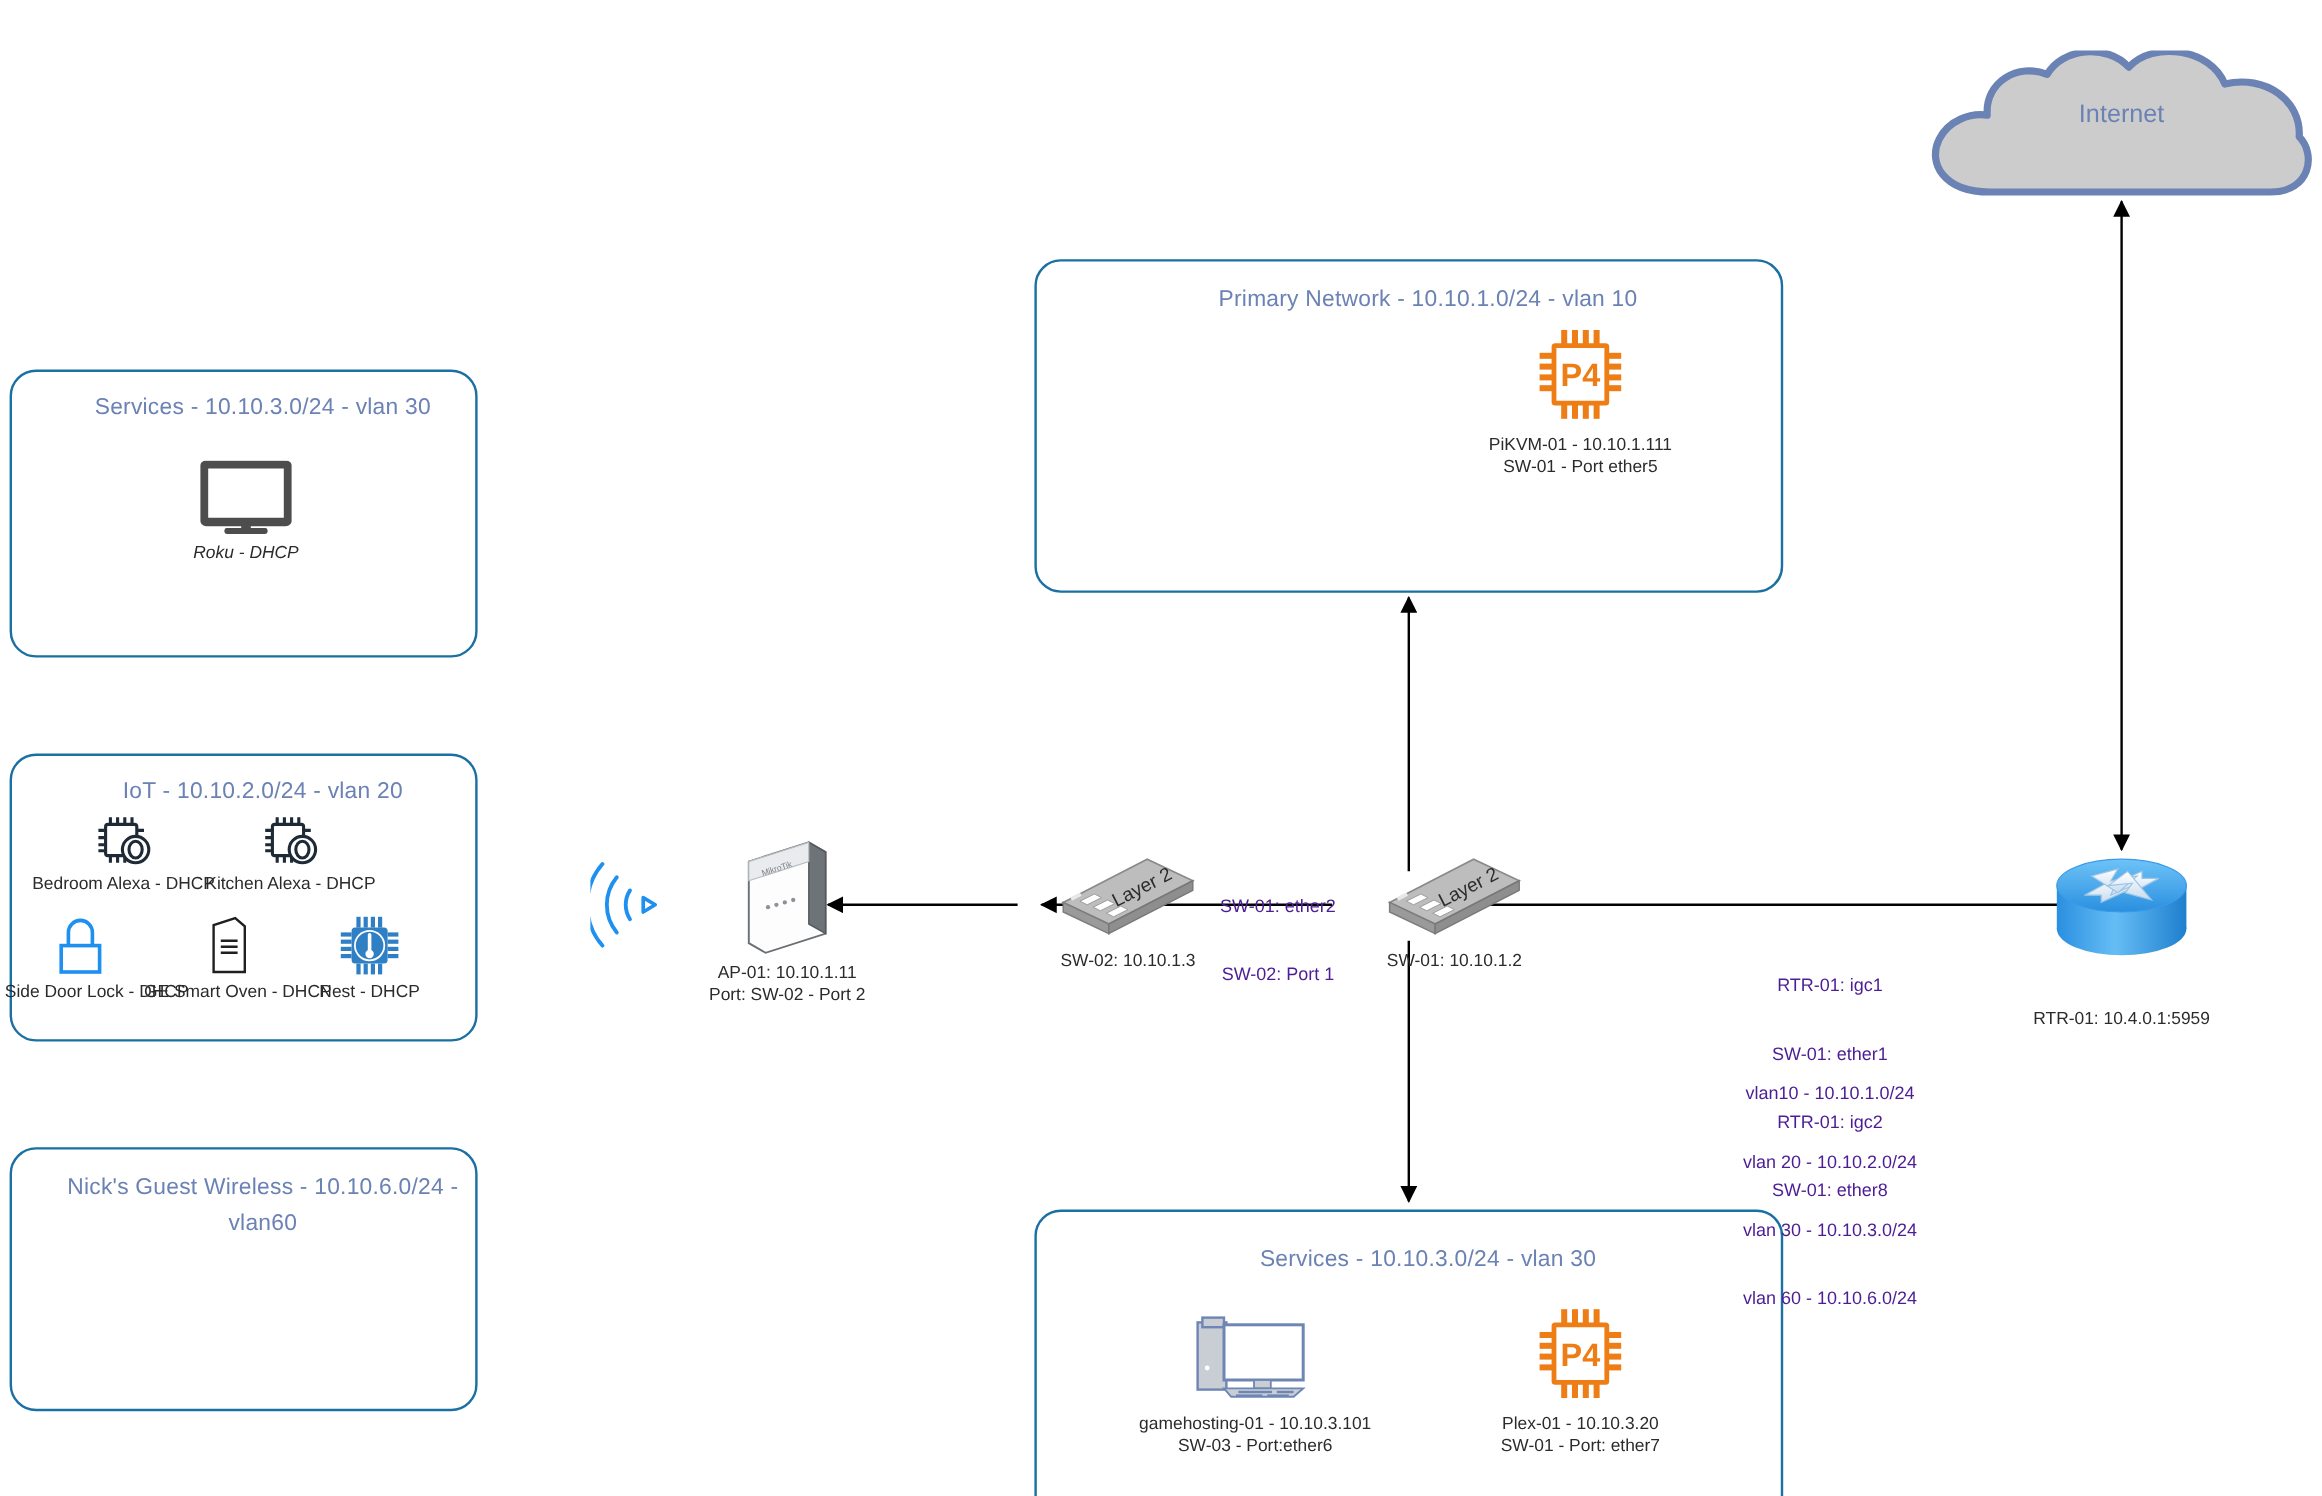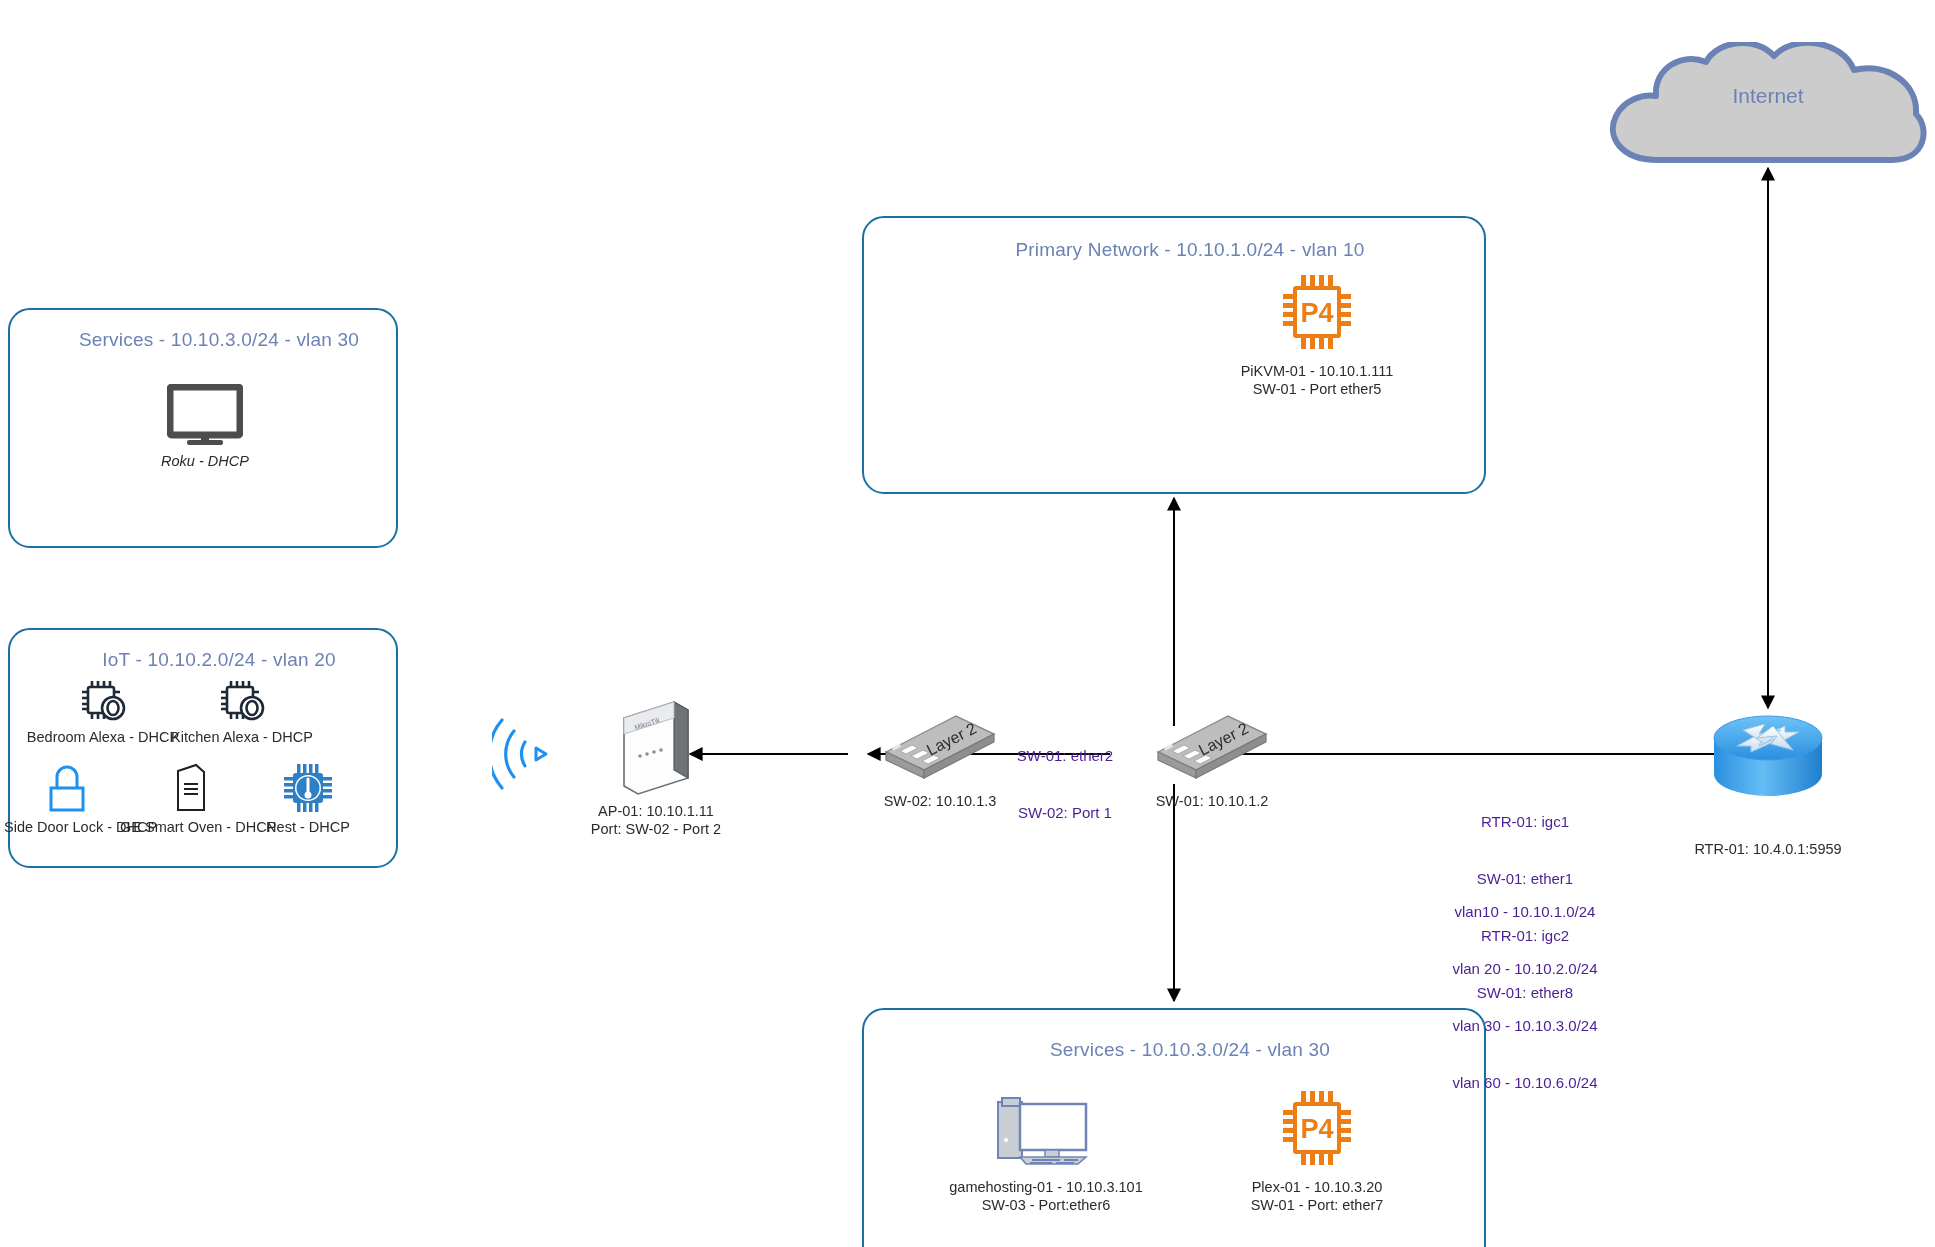--- a/index.html
+++ b/index.html
@@ -232,20 +232,24 @@
         </g>
         <circle cx="26" cy="26" r="13" fill="#ffffff"></circle>
         <circle cx="26" cy="26" r="11.5" fill="#2f7fc4"></circle>
         <path d="M26,17 L26,33" stroke="#ffffff" stroke-width="3" stroke-linecap="round"></path>
         <circle cx="26" cy="33" r="3.5" fill="#ffffff"></circle>
       </svg>
       <div class="node-label" style="margin-top:4px;">Nest - DHCP</div>
     </div>
   </div>
 
+  <div class="vlan-box" style="left:8px;top:920px;width:390px;height:220px;">
+    <div class="vlan-title" style="top:18px;">Nick's Guest Wireless - 10.10.6.0/24 -</div>
+    <div class="vlan-title" style="top:48px;">vlan60</div>
+  </div>
 
   <div class="vlan-box" style="left:862px;top:180px;width:624px;height:278px;">
     <div class="vlan-title" style="top:18px;">Primary Network - 10.10.1.0/24 - vlan 10</div>
 
 
     <div class="node" style="left:310px;top:52px;width:286px;">
       <svg class="node-icon" width="76" height="84" viewBox="0 0 76 84">
         <g fill="#ed7d14">
           <rect x="16" y="18" width="44" height="48" rx="1" fill="none" stroke="#ed7d14" stroke-width="4"></rect>
           <rect x="22" y="5" width="5" height="13"></rect>

